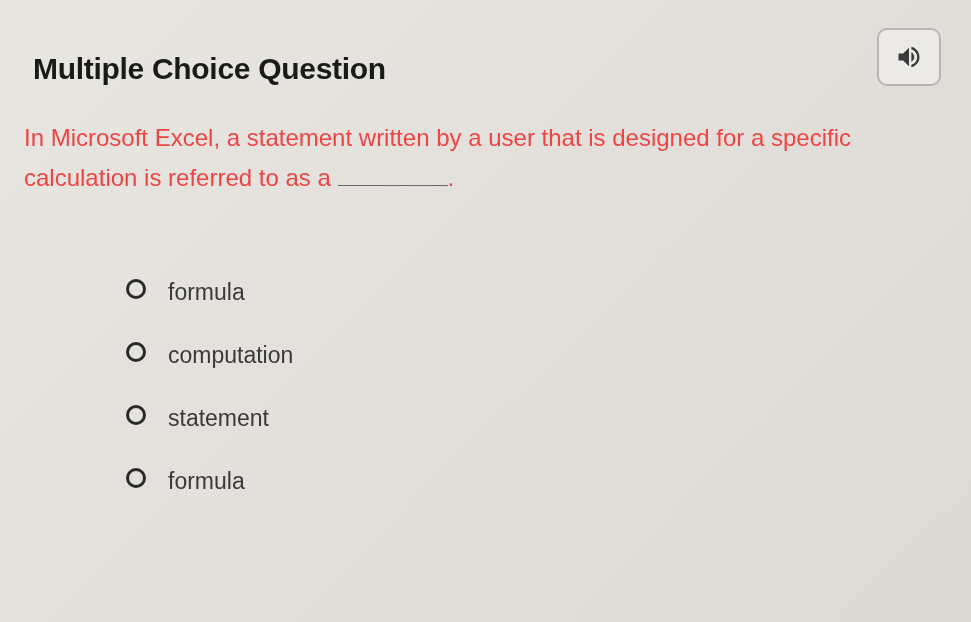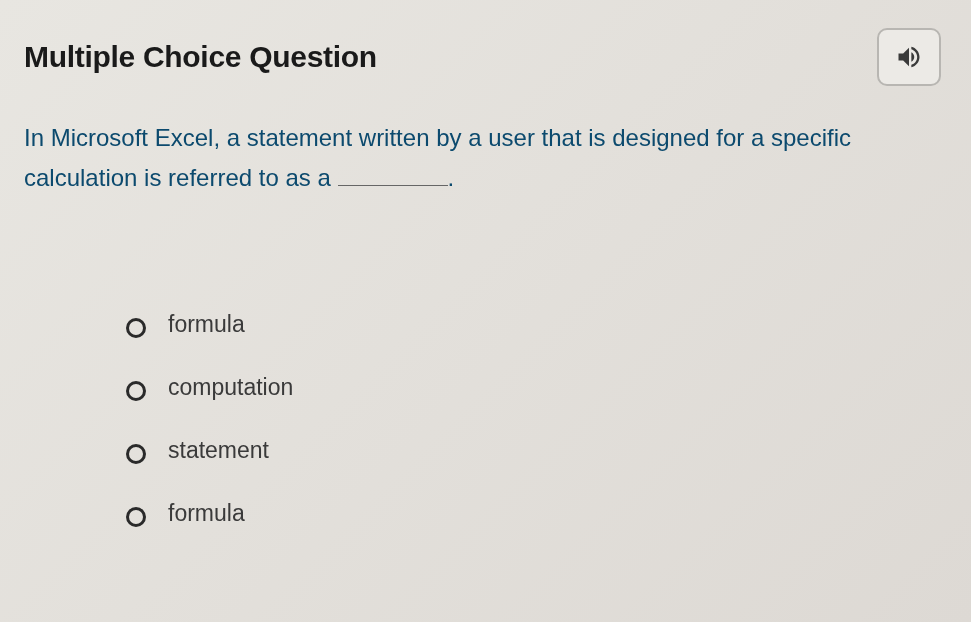--- a/index.html
+++ b/index.html
@@ -13,22 +13,23 @@
       background: linear-gradient(135deg, #e8e6e1 0%, #ddd9d4 100%);
       font-family: -apple-system, BlinkMacSystemFont, "Segoe UI", Arial, sans-serif;
       color: #2a2a2a;
       padding: 28px 24px;
       position: relative;
       overflow: hidden;
     }
     .header-row {
       display: flex;
       justify-content: space-between;
-      align-items: center;
+      align-items: flex-end;
       margin-bottom: 32px;
+      margin-left: 9px;
     }
     .title {
       font-size: 30px;
       font-weight: 700;
       color: #1a1a1a;
       letter-spacing: -0.3px;
     }
     .audio-btn {
       width: 64px;
       height: 58px;
@@ -42,37 +43,37 @@
       margin-right: 6px;
     }
     .audio-btn svg {
       width: 28px;
       height: 28px;
       fill: #3a3a3a;
     }
     .question-text {
       font-size: 24px;
       line-height: 1.65;
-      color: #0c4a6e;
-      margin-bottom: 114px;
+      color: #ef4444;
+      margin-bottom: 82px;
       padding-right: 10px;
     }
     .blank {
       display: inline-block;
       border-bottom: 1.5px solid #666;
       width: 110px;
       vertical-align: baseline;
       height: 1.1em;
     }
     .options {
       padding-left: 102px;
     }
     .option {
       display: flex;
-      align-items: flex-end;
+      align-items: flex-start;
       margin-bottom: 36px;
       cursor: pointer;
     }
     .radio {
       width: 20px;
       height: 20px;
       border: 3px solid #2a2a2a;
       border-radius: 50%;
       margin-right: 22px;
       flex-shrink: 0;

